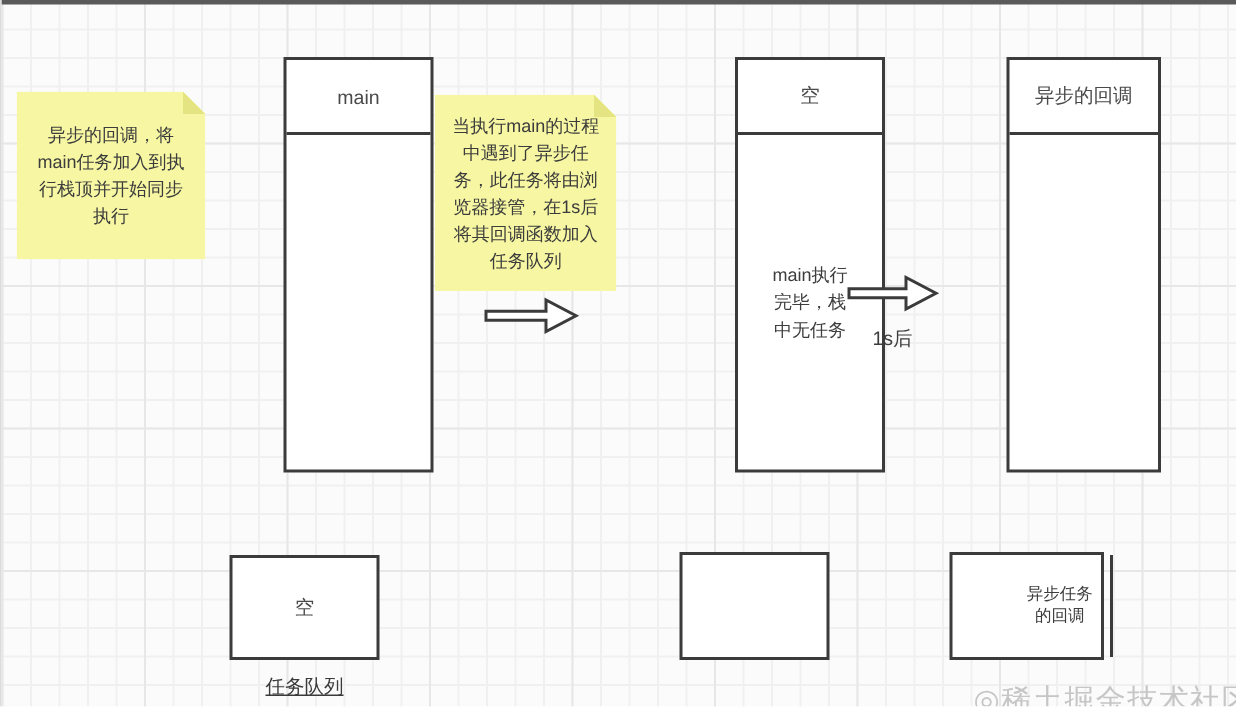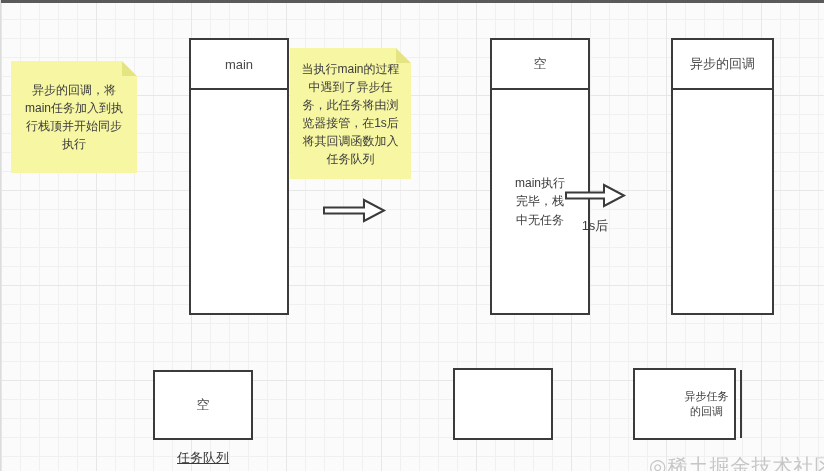--- a/index.html
+++ b/index.html
@@ -19,21 +19,21 @@
   .topbar{position:absolute;top:0;left:0;width:824px;height:3px;background:#5a5a5a;}
   .note{
     position:absolute;background:#f6f6a3;
     clip-path:polygon(0 0, calc(100% - 15px) 0, 100% 15px, 100% 100%, 0 100%);
     display:flex;align-items:center;justify-content:center;
     text-align:center;font-size:12px;line-height:1.5;color:#3c3c3c;
   }
   .note .fold{position:absolute;top:0;right:0;}
   .note .txt{padding:6px 10px;}
   #note-start{left:10px;top:61px;width:126px;height:112px;}
-  #note-async{left:289px;top:48px;width:121px;height:131px;}
+  #note-async{left:289px;top:63px;width:121px;height:131px;}
   .stackbox{
     position:absolute;top:38px;height:277px;box-sizing:border-box;
     border:2px solid #3b3b3b;background:#fff;display:flex;flex-direction:column;margin-left:36px;
   }
   #stack1{left:152px;width:100px;}
   #stack2{left:453px;width:100px;}
   #stack3{left:634px;width:103px;}
   .stackbox .head{
     height:48px;flex:0 0 48px;border-bottom:2px solid #3b3b3b;
     display:flex;align-items:center;justify-content:center;font-size:13px;color:#4a4a4a;

